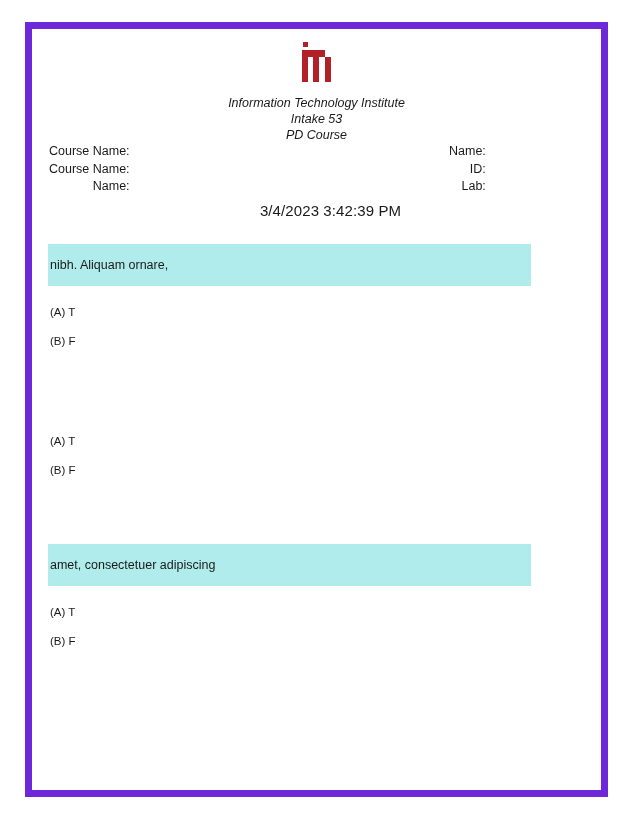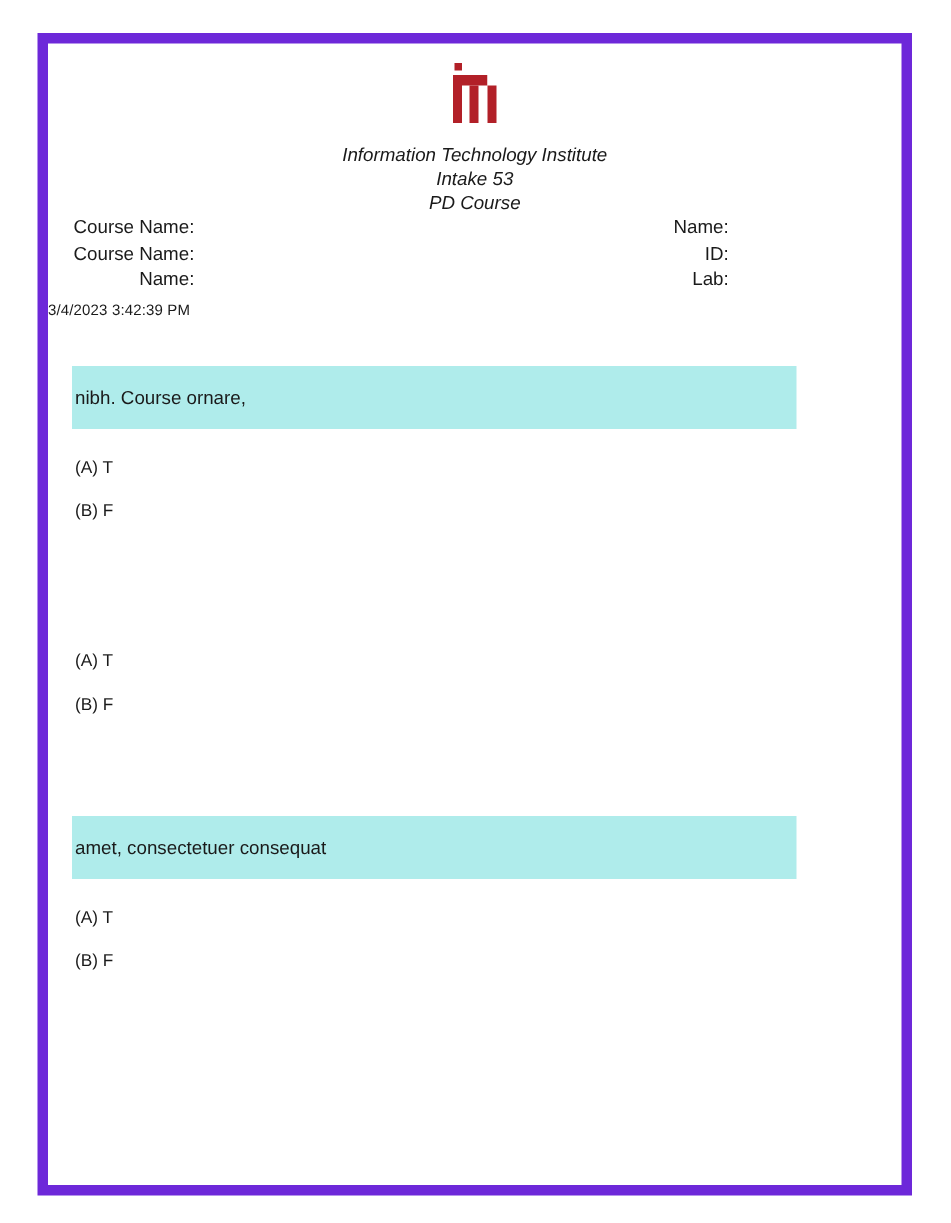--- a/index.html
+++ b/index.html
@@ -69,24 +69,24 @@
     text-align: right;
   }
   .meta-col.left  { left: 17px; }
   .meta-col.right { left: 377px; margin-left: 40px; }
   .meta-col div { white-space: nowrap; }
 
   
   .timestamp {
     position: absolute;
     top: 173px;
-    left: 0;
+    left: 14px;
     width: 100%;
-    text-align: left;
-    font-size: 10px;
+    text-align: center;
+    font-size: 15px;
     letter-spacing: 0.1px;
   }
 
   
   .questions {
     position: absolute;
     top: 215px;
     left: 16px;
     width: 483px;
   }
@@ -148,38 +148,38 @@
       <div>ID:</div>
       <div>Lab:</div>
     </div>
   </div>
 
   <div class="timestamp">3/4/2023 3:42:39 PM</div>
 
   <div class="questions">
 
     <div class="question-block">
-      <div class="q-banner">nibh. Course ornare,</div>
+      <div class="q-banner">nibh. Aliquam ornare,</div>
       <div class="q-options">
         <div class="q-option">(A) T</div>
         <div class="q-option">(B) F</div>
       </div>
     </div>
     <div class="q-spacer"></div>
 
     <div class="question-block">
       <div class="q-options">
         <div class="q-option">(A) T</div>
         <div class="q-option">(B) F</div>
       </div>
     </div>
     <div class="q-spacer"></div>
 
     <div class="question-block">
-      <div class="q-banner">amet, consectetuer consequat</div>
+      <div class="q-banner">amet, consectetuer adipiscing</div>
       <div class="q-options">
         <div class="q-option">(A) T</div>
         <div class="q-option">(B) F</div>
       </div>
     </div>
 
   </div>
 
 </div>
 

